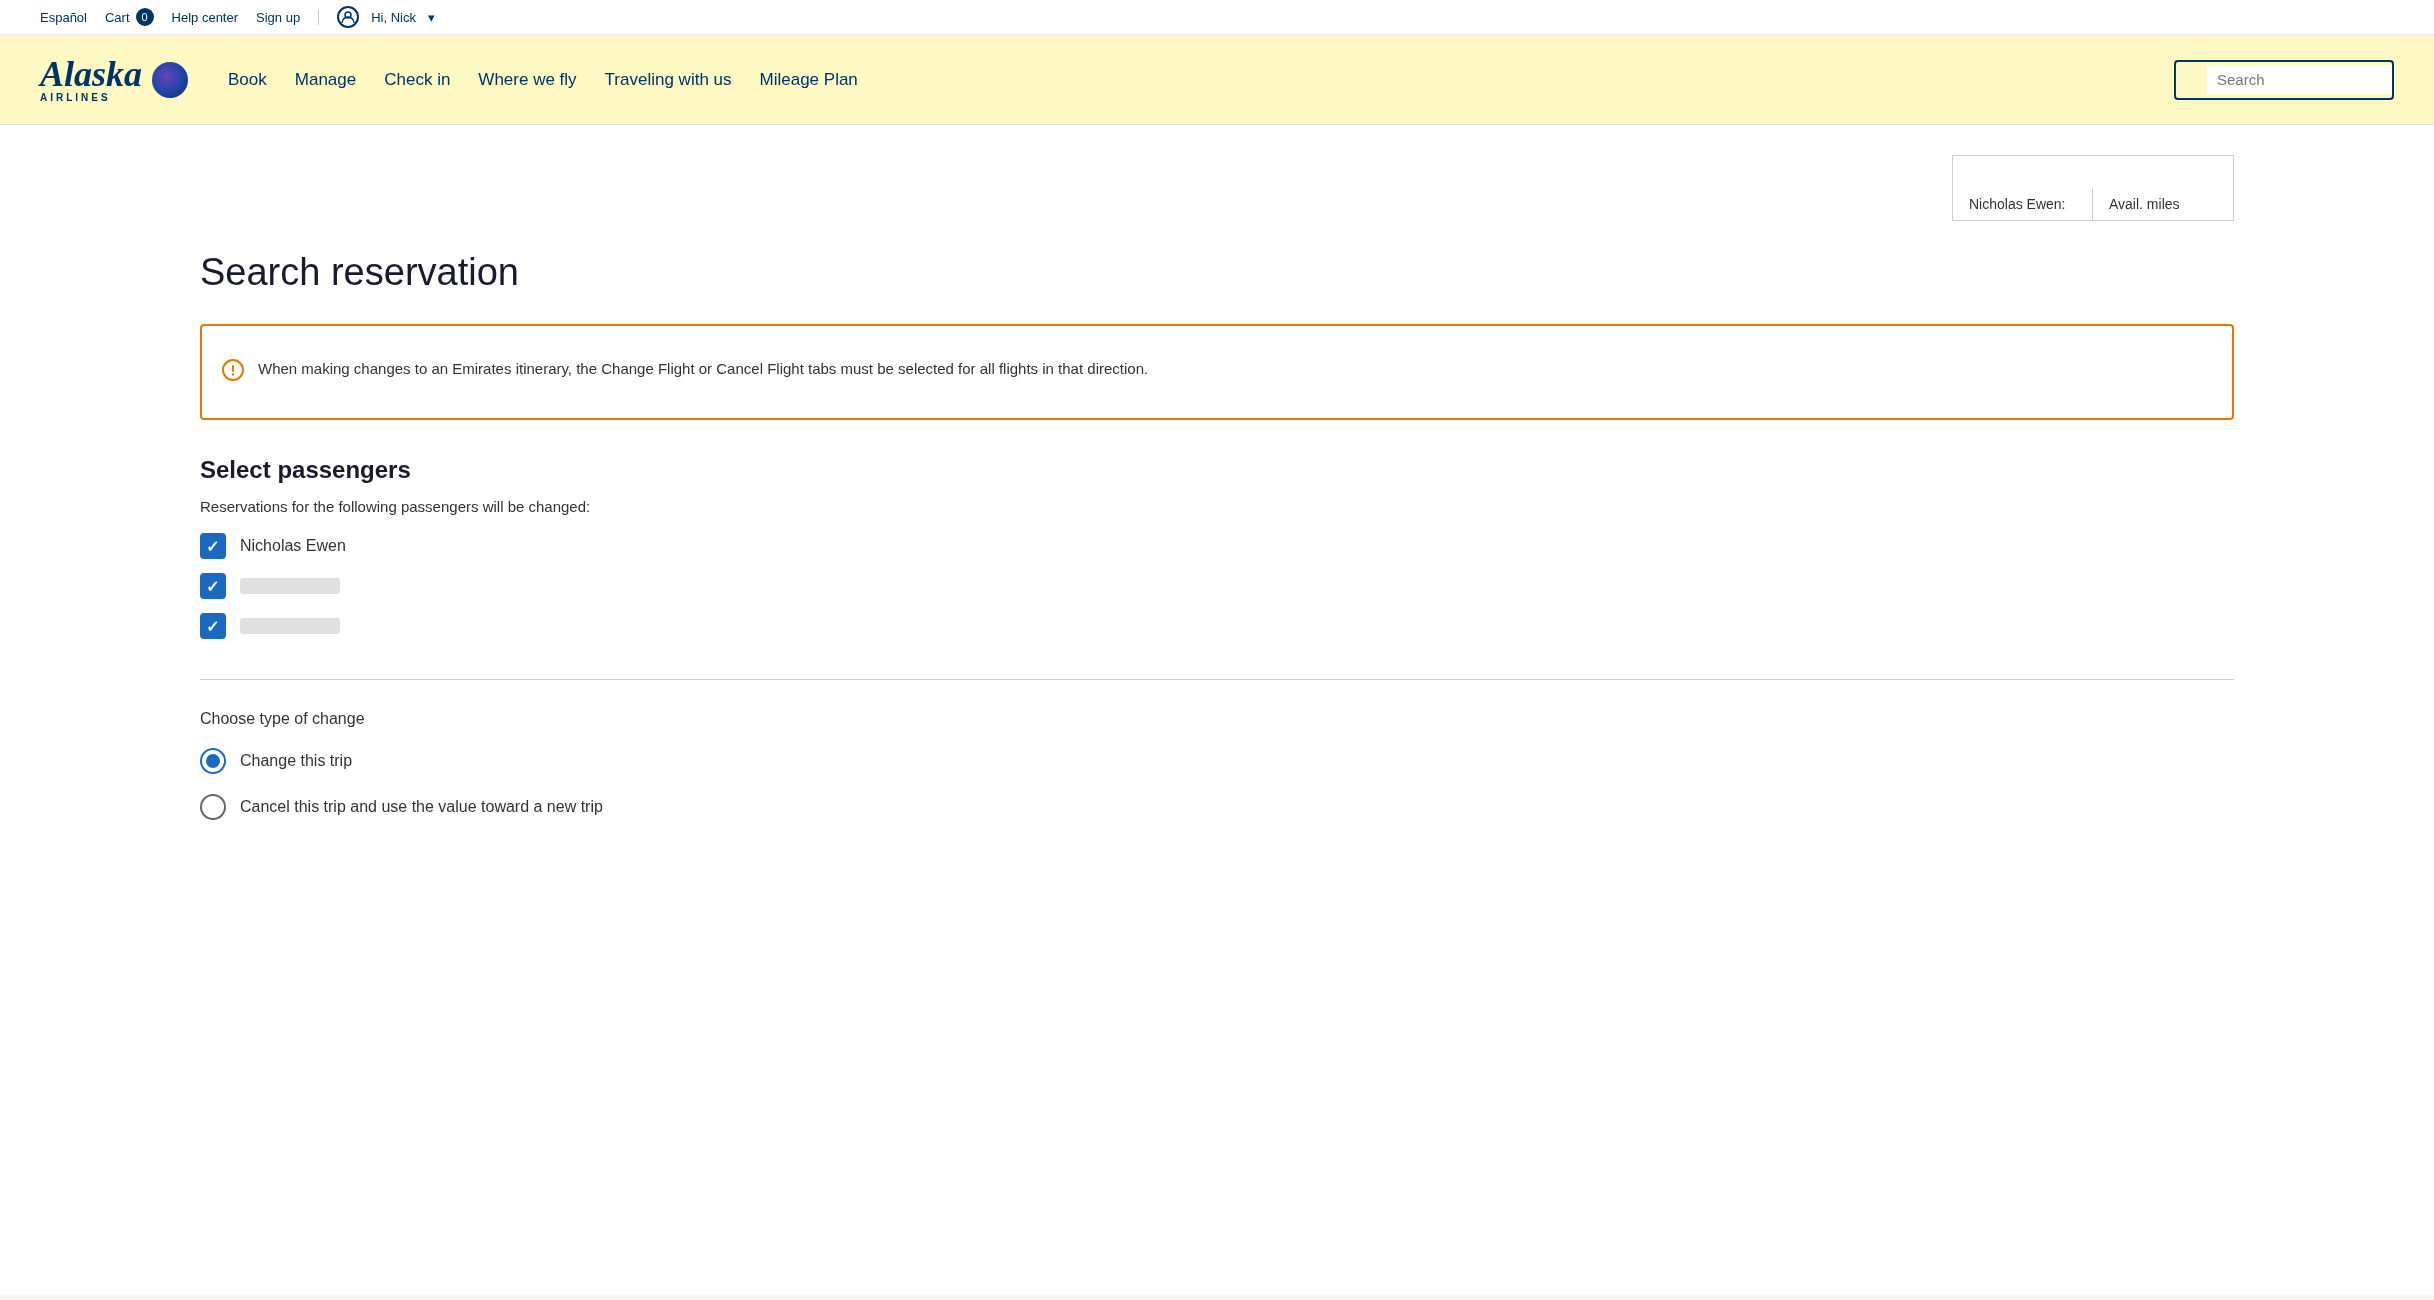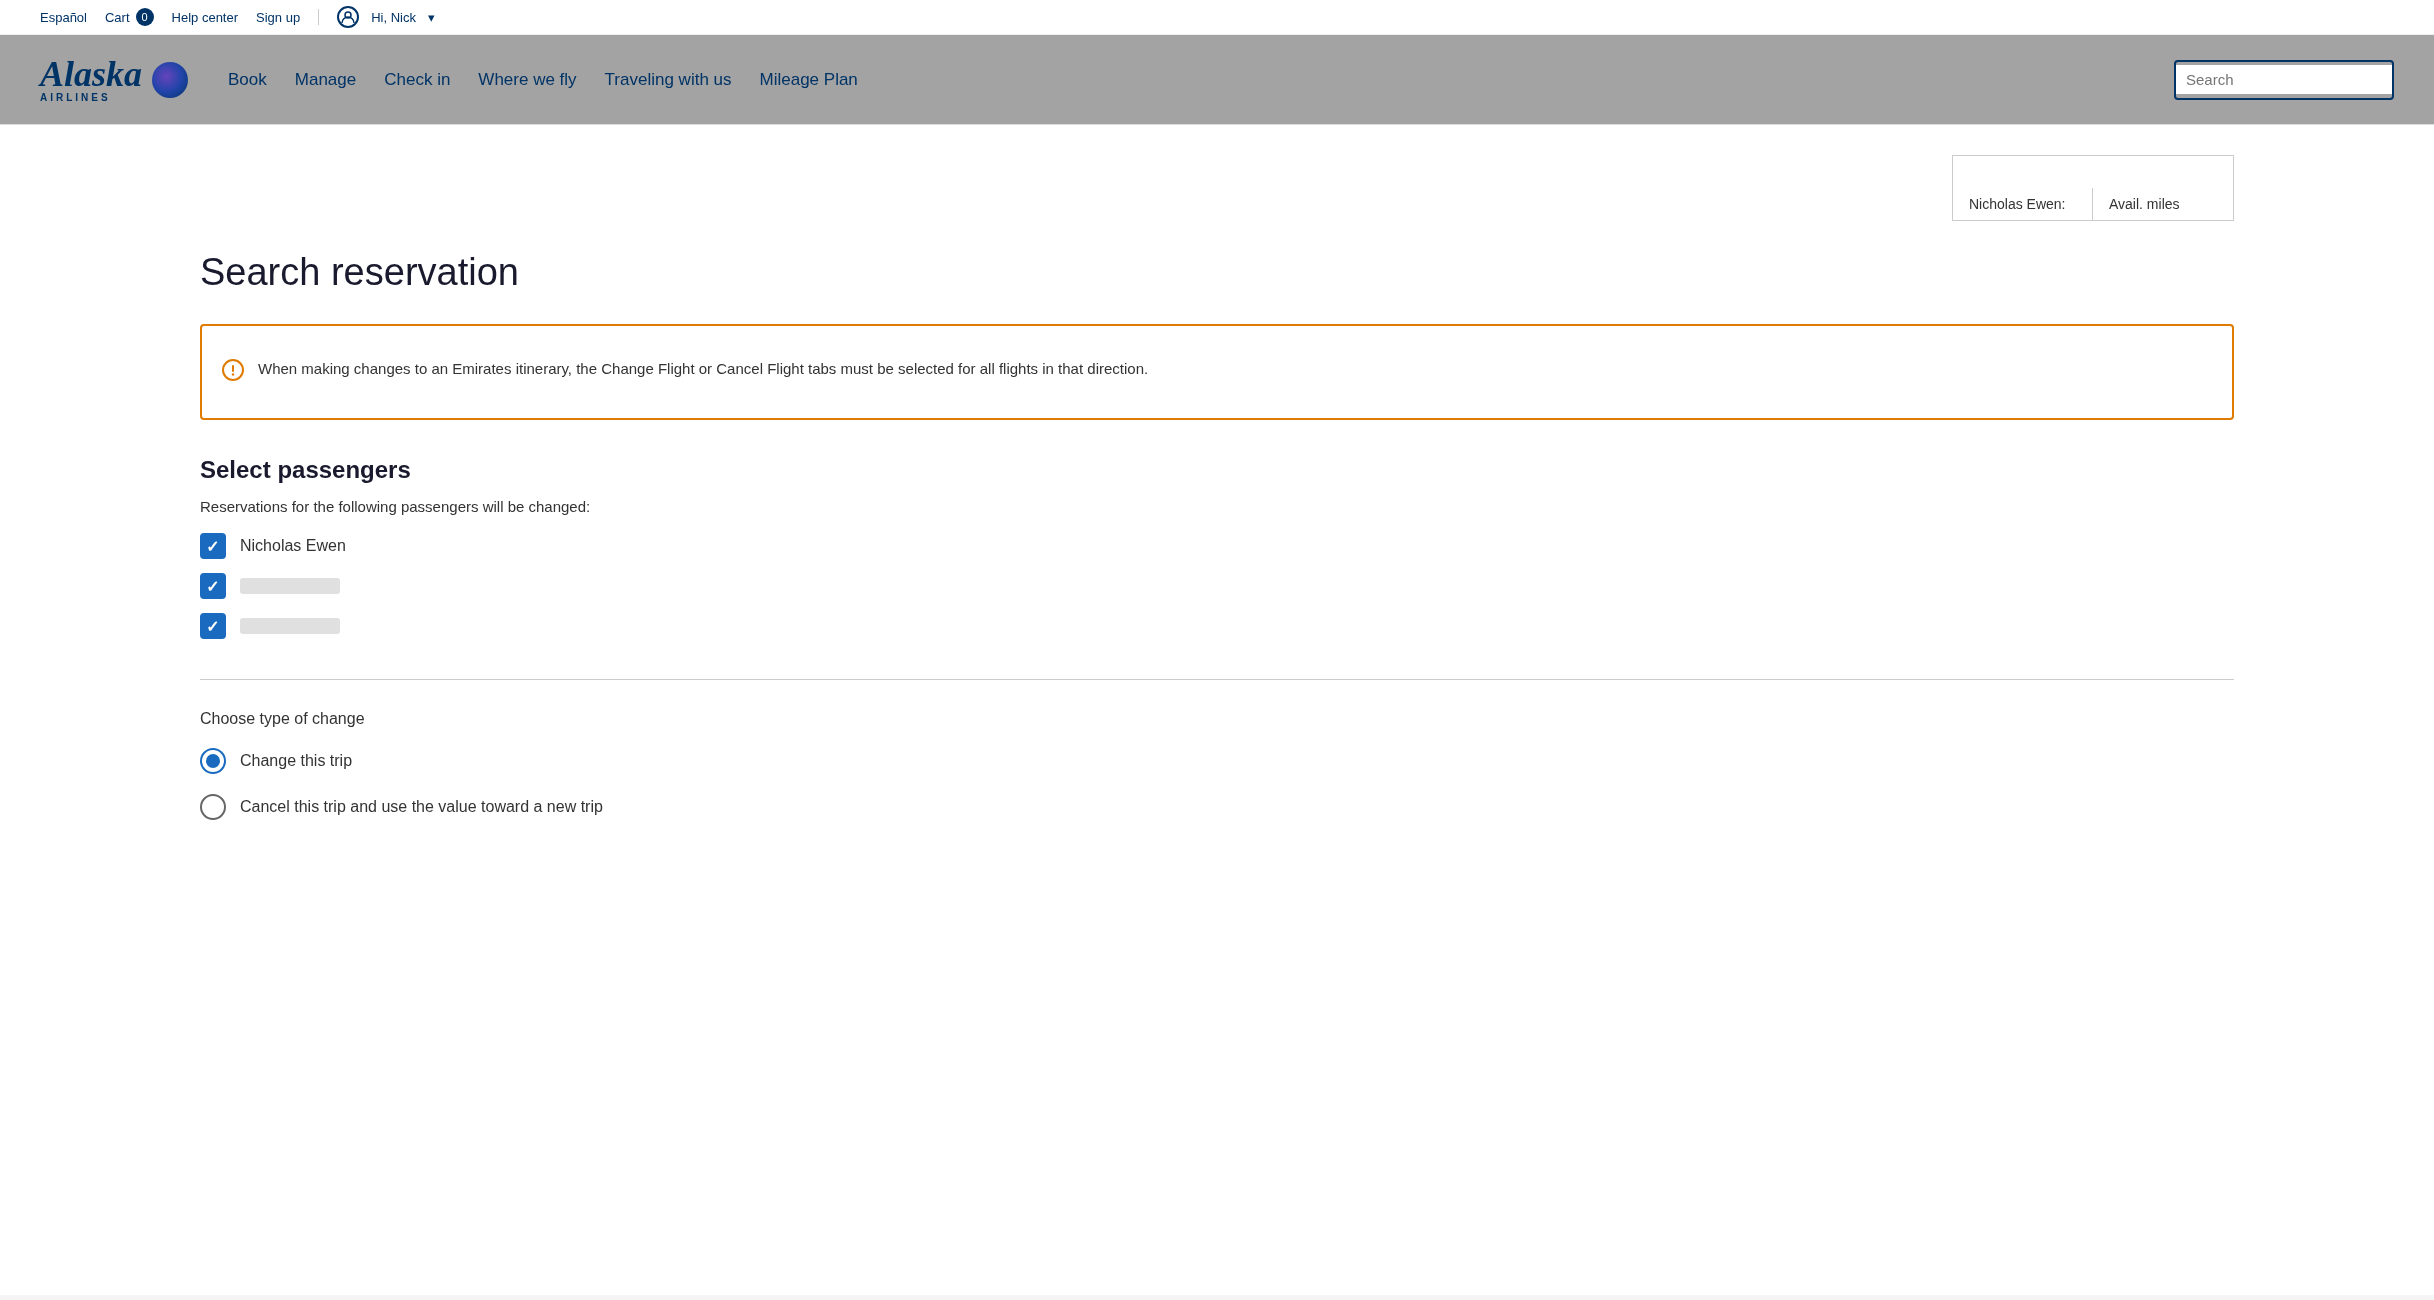--- a/index.html
+++ b/index.html
@@ -50,21 +50,21 @@
       height: 18px;
       display: inline-flex;
       align-items: center;
       justify-content: center;
       font-size: 11px;
       margin-left: 2px;
     }
 
     
     .main-nav {
-      background: #a3a3a3;
+      background: #fef9c3;
       display: flex;
       align-items: center;
       padding: 0 40px;
       height: 90px;
       border-bottom: 1px solid #ddd;
       gap: 0;
     }
     .logo-area {
       display: flex;
       align-items: center;
@@ -114,20 +114,21 @@
       padding: 8px 0;
     }
     .search-box {
       display: flex;
       align-items: center;
       border: 2px solid #003366;
       border-radius: 4px;
       overflow: hidden;
       height: 40px;
       width: 220px;
+      padding-left: 31px;
     }
     .search-input {
       border: none;
       outline: none;
       padding: 6px 10px;
       font-size: 15px;
       flex: 1;
       color: #666;
     }
 

